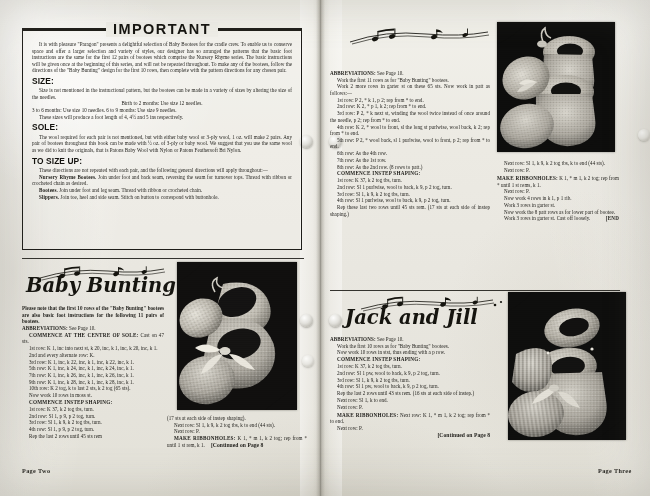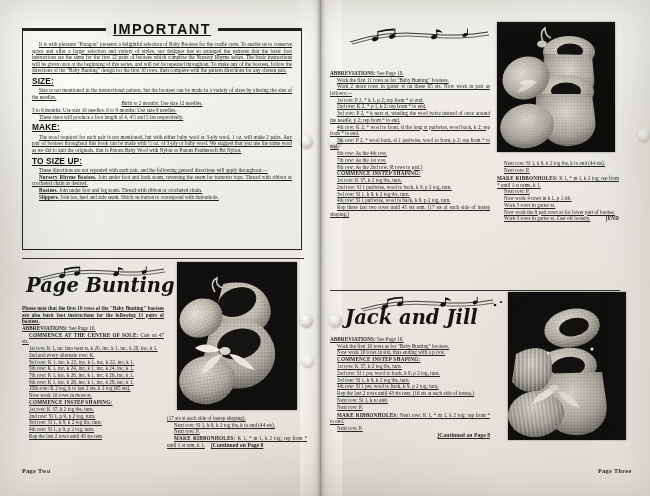--- a/index.html
+++ b/index.html
@@ -91,21 +91,21 @@
   .punch-hole {
     position: absolute;
     width: 12px;
     height: 12px;
     border-radius: 50%;
     background: radial-gradient(circle at 35% 30%, #fbfbf9 0%, #e6e5e0 50%, #c0beb6 85%, #9b9992 100%);
     box-shadow: 0 1px 2px rgba(100,98,90,0.35);
     z-index: 14;
   }
   
-  .blk { position: absolute; z-index: 20; text-decoration: underline; }
+  .blk { position: absolute; z-index: 20; }
   .body-col {
     font-size: 5.05px;
     line-height: 1.30;
     text-align: justify;
     color: #23221e;
     letter-spacing: 0.01em;
   }
   .body-col p { margin: 0 0 0.2px 0; text-indent: 7px; }
   .body-col p.noind { text-indent: 0; }
   .body-col p.ctr { text-indent: 0; text-align: center; }
@@ -123,21 +123,20 @@
     border: 1.6px solid #1e1d19;
     background: rgba(255,255,255,0.16);
     box-sizing: border-box;
     padding: 10px 9px 6px 9px;
   }
   .important-title-wrap {
     position: absolute;
     left: 22px; top: 22px; width: 280px;
     display: flex; align-items: center; justify-content: center;
     z-index: 24;
-    text-decoration: underline;
   }
   .important-title-wrap .rule {
     flex: 1 1 auto;
     height: 2.6px;
     background: #1e1d19;
   }
   .important-title {
     font-family: "Liberation Sans", sans-serif;
     font-weight: bold;
     font-size: 14.5px;
@@ -226,21 +225,21 @@
   <div class="blk important-box">
     <div class="body-col">
       <p>It is with pleasure "Paragon" presents a delightful selection of Baby Bootees for the cradle crew. To enable us to conserve space and offer a larger selection and variety of styles, our designer has so arranged the patterns that the basic foot instructions are the same for the first 12 pairs of bootees which comprise the Nursery Rhyme series. The basic instructions will be given once at the beginning of this series, and will not be repeated throughout. To make any of the bootees, follow the directions of the "Baby Bunting" design for the first 10 rows, then complete with the pattern directions for any chosen pair.</p>
 
       <div class="bigsec">SIZE:</div>
       <p>Size is not mentioned in the instructional pattern, but the bootees can be made in a variety of sizes by altering the size of the needles.</p>
       <p class="ctr">Birth to 2 months: Use size 12 needles.</p>
       <p class="noind">3 to 6 months: Use size 10 needles.  6 to 9 months: Use size 9 needles.</p>
       <p>These sizes will produce a foot length of 4, 4½ and 5 ins respectively.</p>
 
-      <div class="bigsec">MAKE:</div>
+      <div class="bigsec">SOLE:</div>
       <p>The wool required for each pair is not mentioned, but with either baby wool or 3-ply wool, 1 oz. will make 2 pairs. Any pair of bootees throughout this book can be made with ½ oz. of 3-ply or baby wool. We suggest that you use the same wool as we did to knit the originals, that is Patons Baby Wool with Nylon or Patons Feathersoft Bri Nylon.</p>
 
       <div class="bigsec">TO SIZE UP:</div>
       <p>These directions are not repeated with each pair, and the following general directions will apply throughout:—</p>
       <p><span class="inlinehd">Nursery Rhyme Bootees.</span><span> Join under foot and back seam, reversing the seam for turnover tops. Thread with ribbon or crocheted chain as desired.</span></p>
       <p><span class="inlinehd">Bootees.</span><span> Join under foot and leg seam. Thread with ribbon or crocheted chain.</span></p>
       <p><span class="inlinehd">Slippers.</span><span> Join toe, heel and side seam. Stitch on button to correspond with buttonhole.</span></p>
     </div>
   </div>
 
@@ -363,21 +362,21 @@
         <ellipse cx="53" cy="7.5" rx="2.9" ry="2.1" transform="rotate(-20 53 7.5)"></ellipse>
         <rect x="55.2" y="0.4" width="0.95" height="7.4"></rect>
         <path d="M40.2 2.5 Q48 0.4 55.2 0.4 L55.2 2.2 Q48 2.2 41.2 4.2 Z"></path>
         <ellipse cx="92" cy="8" rx="2.8" ry="2" transform="rotate(-20 92 8)"></ellipse>
         <rect x="94.1" y="1.2" width="0.9" height="6.9"></rect>
         <path d="M94.1 1.2 q4.6 0.4 6 3.3 q-2.4 -1.3 -6 -0.9 z"></path>
         <ellipse cx="120" cy="6" rx="2.5" ry="1.8" transform="rotate(-20 120 6)"></ellipse>
         <rect x="121.8" y="0.3" width="0.85" height="6.2"></rect>
       </g>
     </svg>
-    <div class="script-logo" style="position:absolute; left:2px; top:10px; font-size:19.5px;">Page Bunting</div>
+    <div class="script-logo" style="position:absolute; left:2px; top:10px; font-size:19.5px;">Baby Bunting</div>
   </div>
 
   <div class="blk body-col" style="left:22px; top:305px; width:142px;">
     <p class="noind" style="font-weight:bold;">Please note that the first 10 rows of the "Baby Bunting" bootees are also basic foot instructions for the following 11 pairs of bootees.</p>
     <p class="noind"><span class="inlinehd">ABBREVIATIONS:</span><span> See Page 10.</span></p>
     <p><span class="smallcaps-hd" style="text-indent:0;">COMMENCE AT THE CENTRE OF SOLE:</span><span> Cast on 47 sts.</span></p>
     <p>1st row: K 1, inc into next st, k 20, inc, k 1, inc, k 20, inc, k 1.</p>
     <p>2nd and every alternate row: K.</p>
     <p>3rd row: K 1, inc, k 22, inc, k 1, inc, k 22, inc, k 1.</p>
     <p>5th row: K 1, inc, k 24, inc, k 1, inc, k 24, inc, k 1.</p>

